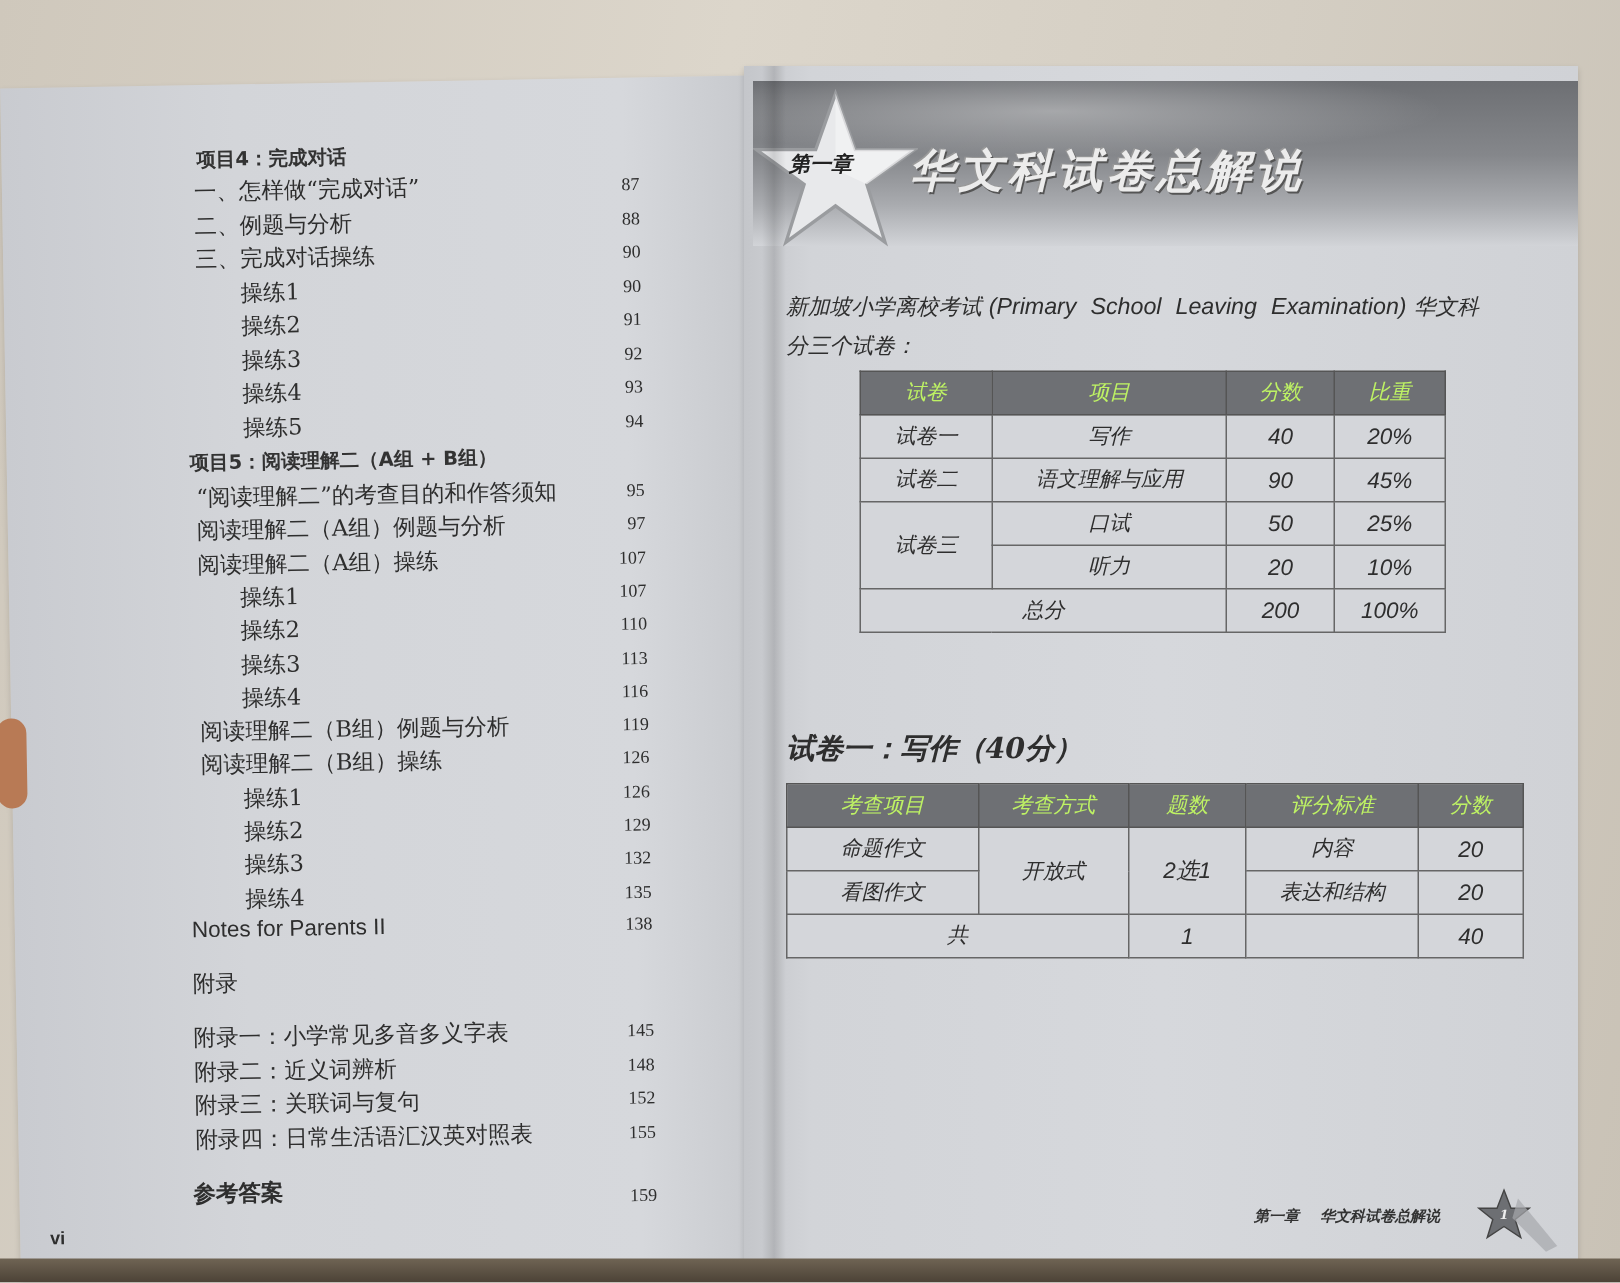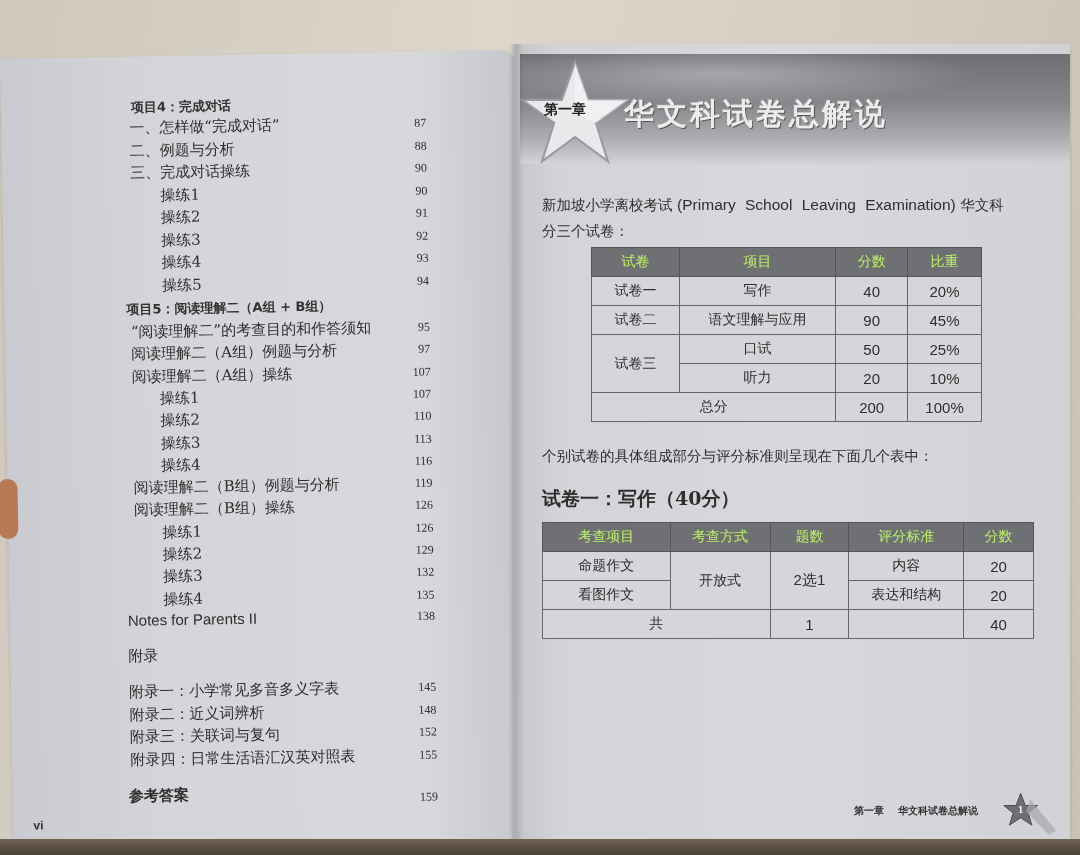--- a/index.html
+++ b/index.html
@@ -17,23 +17,24 @@
   
   .page-left {
     position: absolute; left: 0; top: 50px; width: 518px; height: 795px;
     background: linear-gradient(90deg, #c9cbd0 0%, #d3d5d9 30%, #d6d8dc 80%, #c4c6ca 100%);
     border-top-right-radius: 20px;
     transform: rotate(-1.0deg);
     transform-origin: top right;
     box-shadow: 0 2px 4px rgba(0,0,0,.15);
   }
   .page-right {
-    position: absolute; left: 514px; top: 44px; width: 556px; height: 800px;
+    position: absolute; left: 496px; top: 44px; width: 556px; height: 800px;
     background: linear-gradient(90deg, #c4c6ca 0%, #d2d4d8 8%, #d6d8dc 50%, #d0d2d6 100%);
     box-shadow: 0 2px 4px rgba(0,0,0,.15);
+    font-style: italic;
   }
   .gutter {
     position: absolute; left: 508px; top: 44px; width: 16px; height: 800px;
     background: linear-gradient(90deg, rgba(0,0,0,0) 0%, rgba(0,0,0,.12) 50%, rgba(0,0,0,0) 100%);
     pointer-events: none;
   }
   .finger {
     position: absolute; left: -10px; top: 420px; width: 20px; height: 60px;
     border-radius: 10px; background: #b87a55;
   }
@@ -289,21 +290,20 @@
       <td class="num">10%</td>
     </tr>
     <tr>
       <td colspan="2">总分</td>
       <td class="num">200</td>
       <td class="num">100%</td>
     </tr>
   </tbody>
     </table>
 
-  <div class="para2">个别试卷的具体组成部分与评分标准则呈现在下面几个表中：</div>
   <div class="sub-heading">试卷一：写作（40分）</div>
 
   <table class="grid t2">
     <colgroup>
         <col style="width:128px">
         <col style="width:100px">
         <col style="width:79px">
         <col style="width:115px">
         <col style="width:70px">
       </colgroup>

